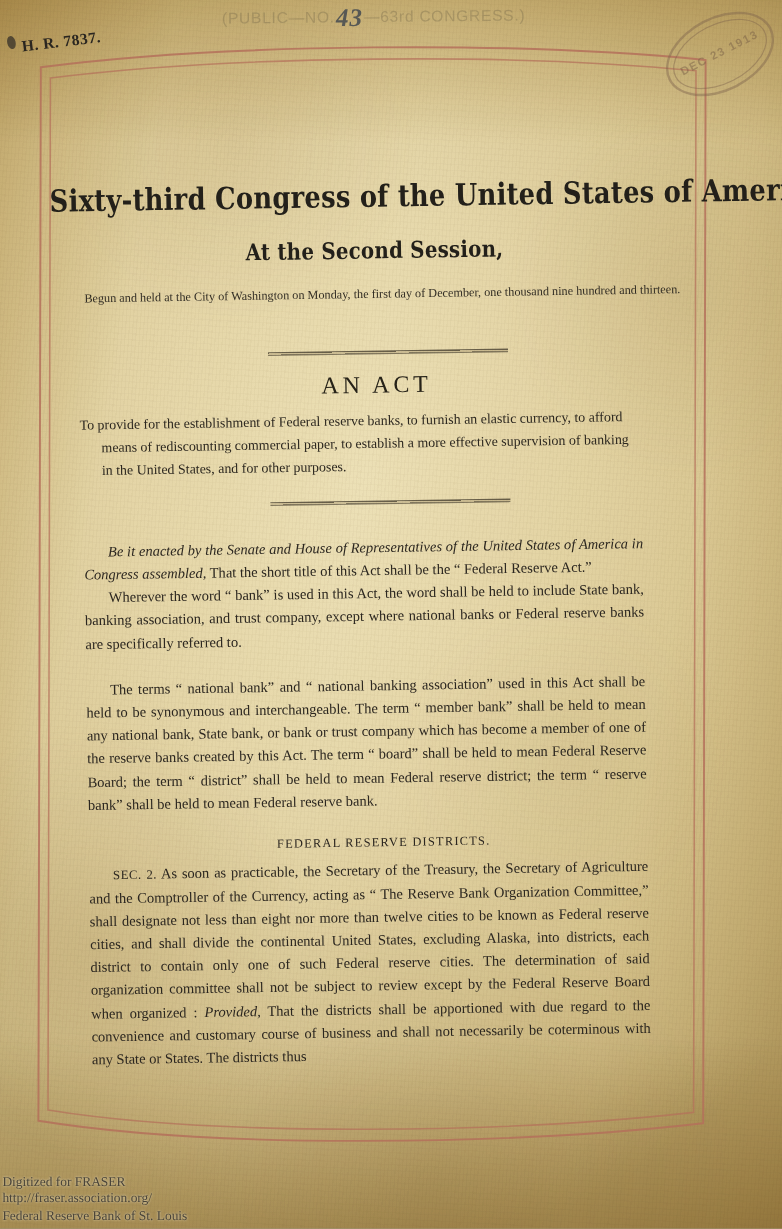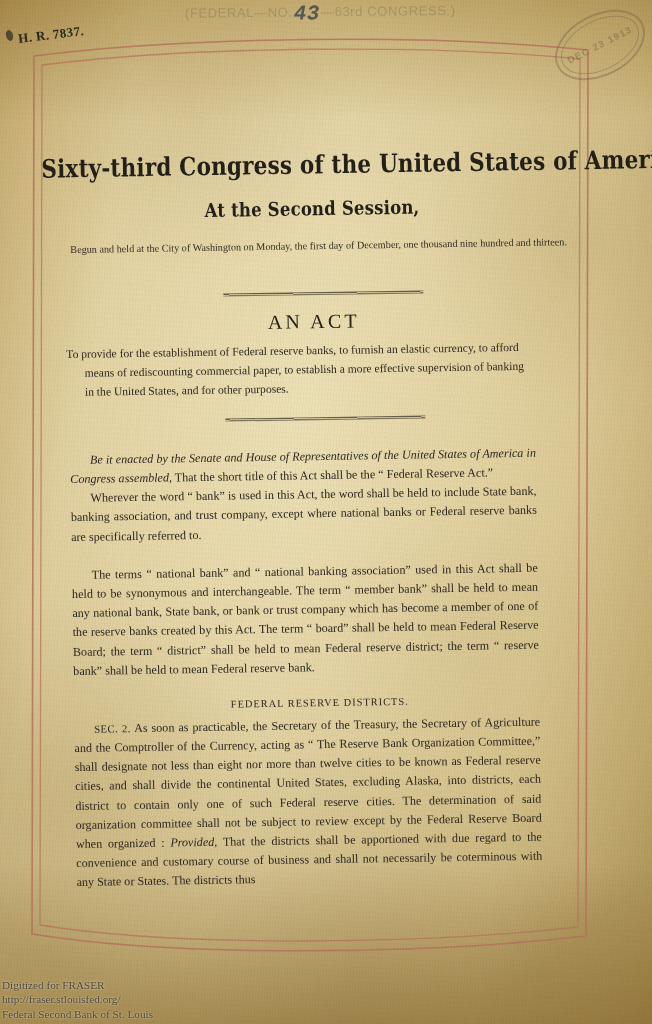--- a/index.html
+++ b/index.html
@@ -225,21 +225,21 @@
     width: 320px;
     font-size: 13px;
     letter-spacing: .6px;
     color: rgba(96,86,60,.55);
     font-family: "Liberation Sans", sans-serif;
     transform: rotate(-0.6deg);
     white-space: nowrap;
   }
   #public-no .faded { color: rgba(112,100,70,.34); }
   #public-no .num {
-    font-family: Liberation Mono, monospace;
+    font-family: Liberation Serif, serif;
     font-size: 21px;
     font-weight: 700;
     font-style: italic;
     color: rgba(62,70,78,.82);
     vertical-align: -3px;
     margin: 0 1px;
   }
 
   #hr-number {
     position: absolute;
@@ -358,30 +358,30 @@
     </div>
 
     <div id="districts-heading">FEDERAL RESERVE DISTRICTS.</div>
 
     <div id="para-block-3" class="body-col">
       <p><span class="smallcap">SEC. 2.</span><span>  As soon as practicable, the Secretary of the Treasury, the Secretary of Agriculture and the Comptroller of the Currency, acting as “ The Reserve Bank Organization Committee,” shall designate not less than eight nor more than twelve cities to be known as Federal reserve cities, and shall divide the continental United States, excluding Alaska, into districts, each district to contain only one of such Federal reserve cities.  The determination of said organization committee shall not be subject to review except by the Federal Reserve Board when organized : </span><i>Provided,</i><span> That the districts shall be apportioned with due regard to the convenience and customary course of business and shall not necessarily be coterminous with any State or States.  The districts thus</span></p>
     </div>
 
   </div>
 
-  <div id="public-no"><span class="faded">(FEDERAL</span><span class="faded">—NO.</span><span class="num">43</span><span class="faded">—63rd CONGRESS.)</span></div>
+  <div id="public-no"><span class="faded">(PUBLIC</span><span class="faded">—NO.</span><span class="num">43</span><span class="faded">—63rd CONGRESS.)</span></div>
 
   <div id="hr-punch"></div>
   <div id="hr-number">H. R. 7837.</div>
 
   <div id="oval-stamp">
     <div class="ring"></div>
     <div class="ring2"></div>
     <div class="stamp-text">DEC 23 1913</div>
   </div>
 
   <div id="fraser-watermark">
     <div>Digitized for FRASER</div>
-    <div>http://fraser.stlouisfed.org/</div>
-    <div>Federal Second Bank of St. Louis</div>
+    <div>http://fraser.association.org/</div>
+    <div>Federal Reserve Bank of St. Louis</div>
   </div>
 
 </div>
 
 </body></html>

